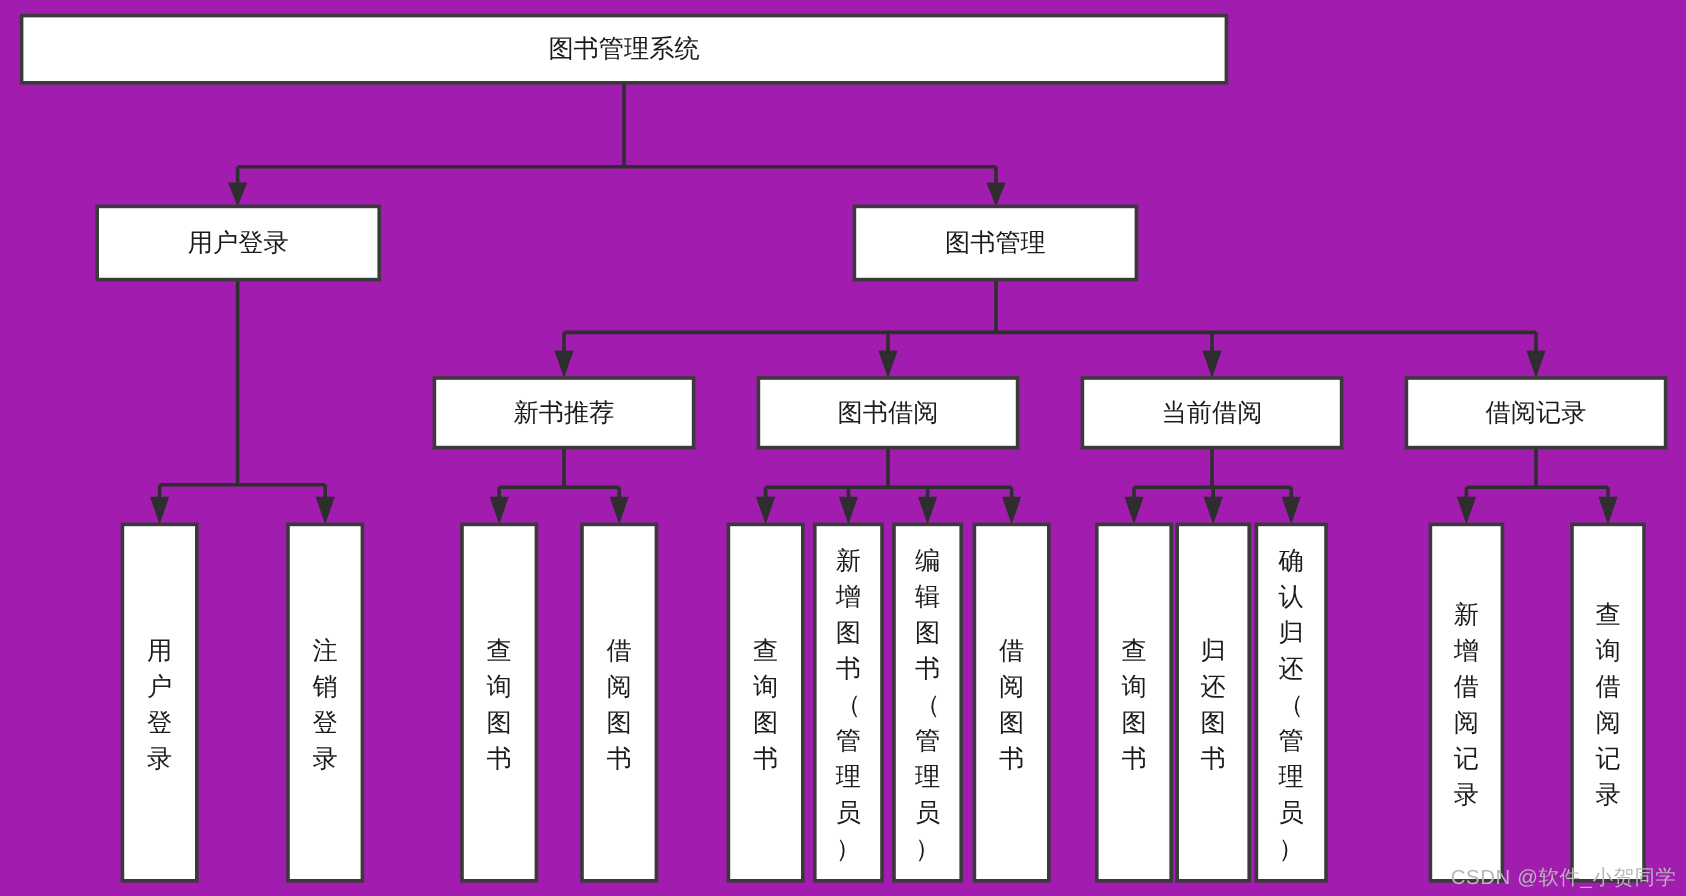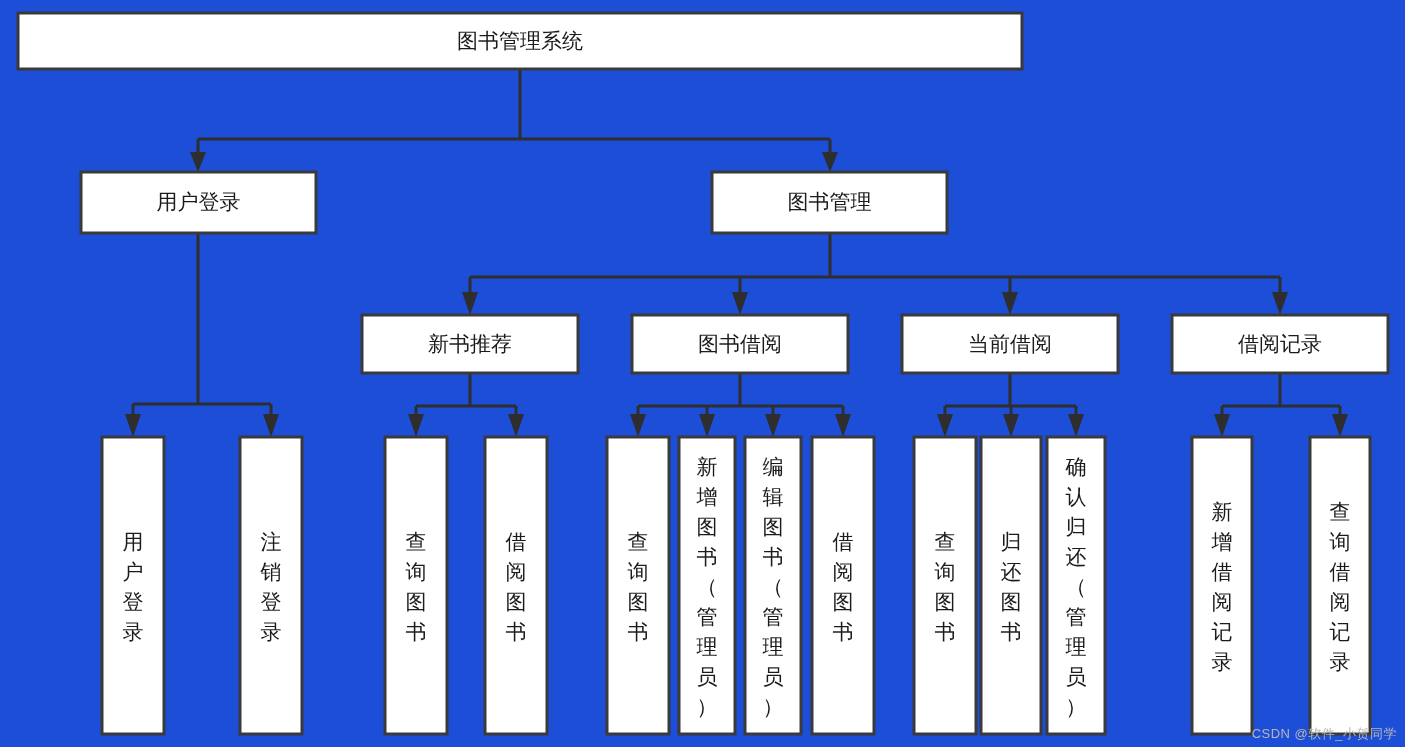--- a/index.html
+++ b/index.html
@@ -10,21 +10,21 @@
   body {
     width: 1405px;
     height: 747px;
     overflow: hidden;
     font-family: "Liberation Sans", "DejaVu Sans", sans-serif;
   }
   #diagram-root {
     position: relative;
     width: 1405px;
     height: 747px;
-    background: #1d4ed8;
+    background: #a21caf;
   }
   svg#flowchart {
     position: absolute;
     top: 0;
     left: 0;
     width: 1405px;
     height: 747px;
   }
   .node-box {
     fill: #ffffff;
@@ -53,21 +53,21 @@
     font-size: 21px;
     fill: #1b1b1b;
     text-anchor: middle;
     white-space: pre;
   }
   .watermark-text {
     position: absolute;
     right: 8px;
     bottom: 4px;
     font-family: "Liberation Sans", "DejaVu Sans", sans-serif;
-    font-size: 13px;
+    font-size: 17px;
     color: #b6b6b6;
     letter-spacing: 0.5px;
     user-select: none;
   }
 </style>
 </head>
 <body>
 
 <div id="diagram-root">
 

